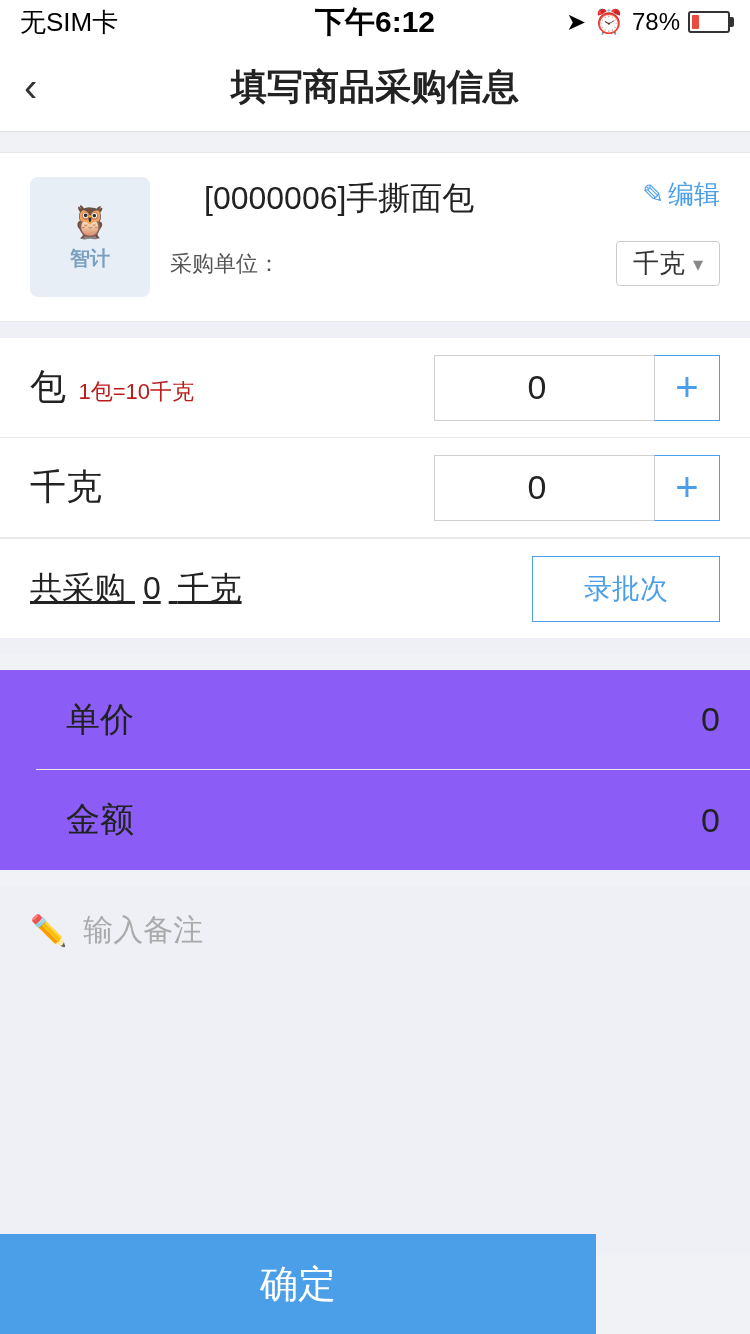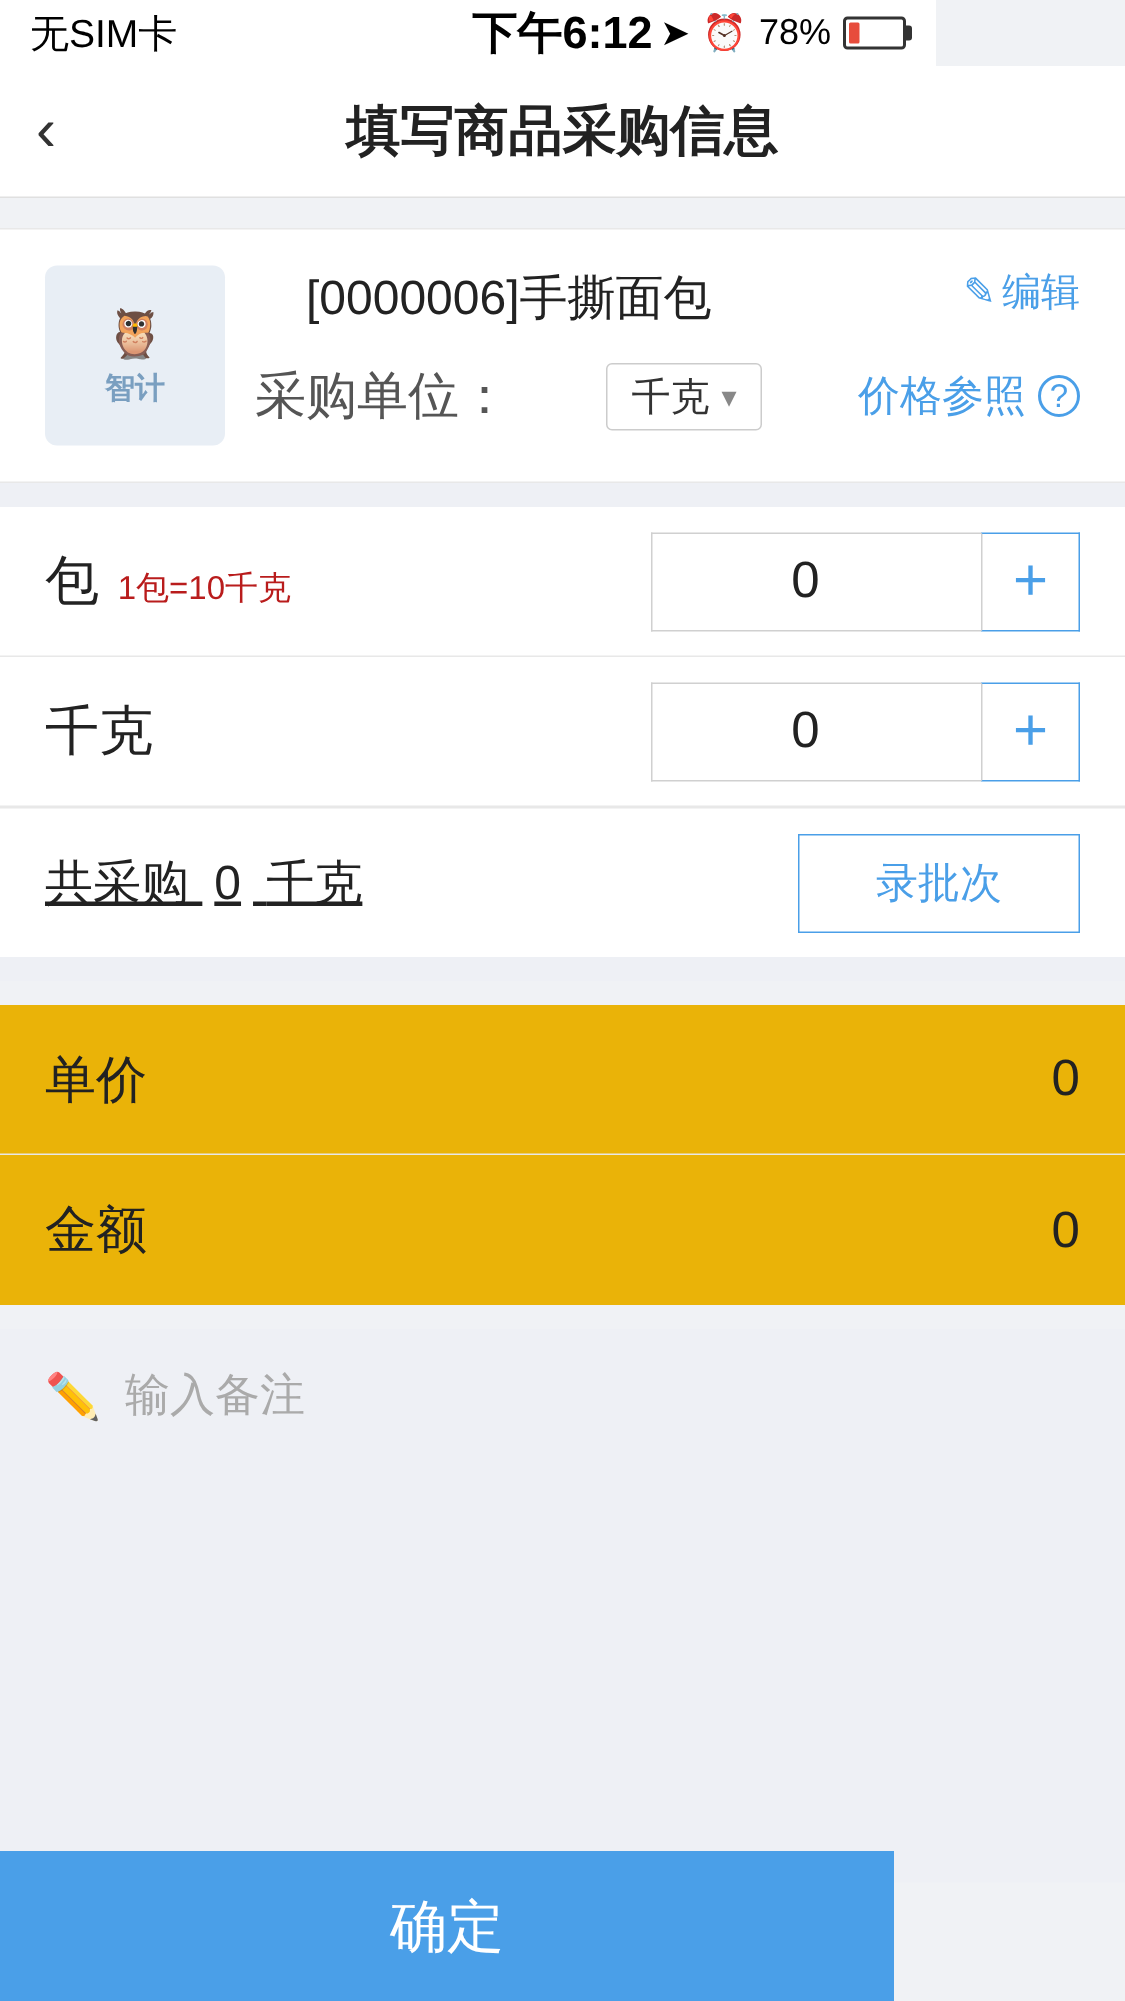--- a/index.html
+++ b/index.html
@@ -8,21 +8,21 @@
       width: 750px;
       min-height: 1334px;
       font-family: -apple-system, "PingFang SC", "Helvetica Neue", sans-serif;
       background: #f0f2f5;
       position: relative;
       overflow-x: hidden;
     }
 
     
     .status-bar {
-      width: 624px;
+      width: 750px;
       height: 44px;
       background: #fff;
       display: flex;
       align-items: center;
       justify-content: space-between;
       padding: 0 20px;
       font-size: 26px;
       font-weight: 500;
     }
     .status-left {
@@ -152,21 +152,21 @@
       align-items: center;
       gap: 4px;
       cursor: pointer;
     }
     .product-unit-row {
       display: flex;
       align-items: center;
       justify-content: space-between;
     }
     .unit-label {
-      font-size: 34px;
+      font-size: 22px;
       color: #555;
     }
     .unit-select {
       display: flex;
       align-items: center;
       border: 1px solid #ccc;
       border-radius: 4px;
       padding: 4px 16px;
       font-size: 26px;
       color: #333;
@@ -283,22 +283,23 @@
       font-size: 28px;
       background: #fff;
       display: flex;
       align-items: center;
       justify-content: center;
       cursor: pointer;
     }
 
     
     .info-section {
-      background: #eab308;
+      background: #8b5cf6;
       margin-top: 16px;
+      padding-left: 36px;
     }
     .info-row {
       display: flex;
       align-items: center;
       padding: 0 30px;
       height: 100px;
       border-bottom: 1px solid #e8e8e8;
     }
     .info-row:last-child {
       border-bottom: none;
@@ -404,24 +405,20 @@
         <span>✎</span>
         <span>编辑</span>
       </span>
     </div>
     <div class="product-unit-row">
       <span class="unit-label">采购单位：</span>
       <span class="unit-select">
         <span>千克</span>
         <span class="arrow">▾</span>
       </span>
-      <span class="price-ref">
-        <span>价格参照</span>
-        <span class="help-icon">?</span>
-      </span>
     </div>
   </div>
 </div>
 
 <div class="divider-bar"></div>
 
 <div class="input-section">
 
   <div class="input-row">
     <div class="input-row-label">

